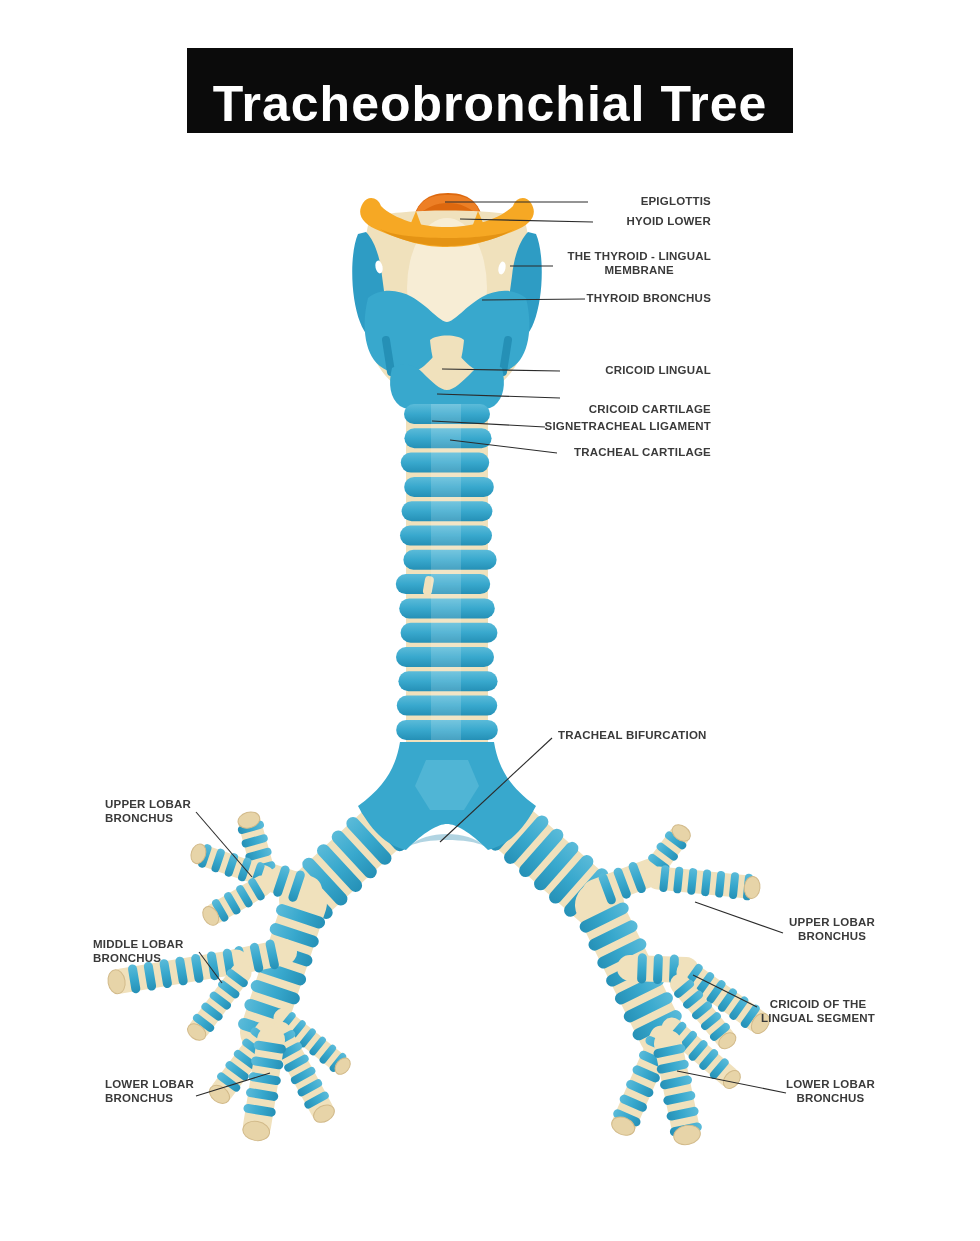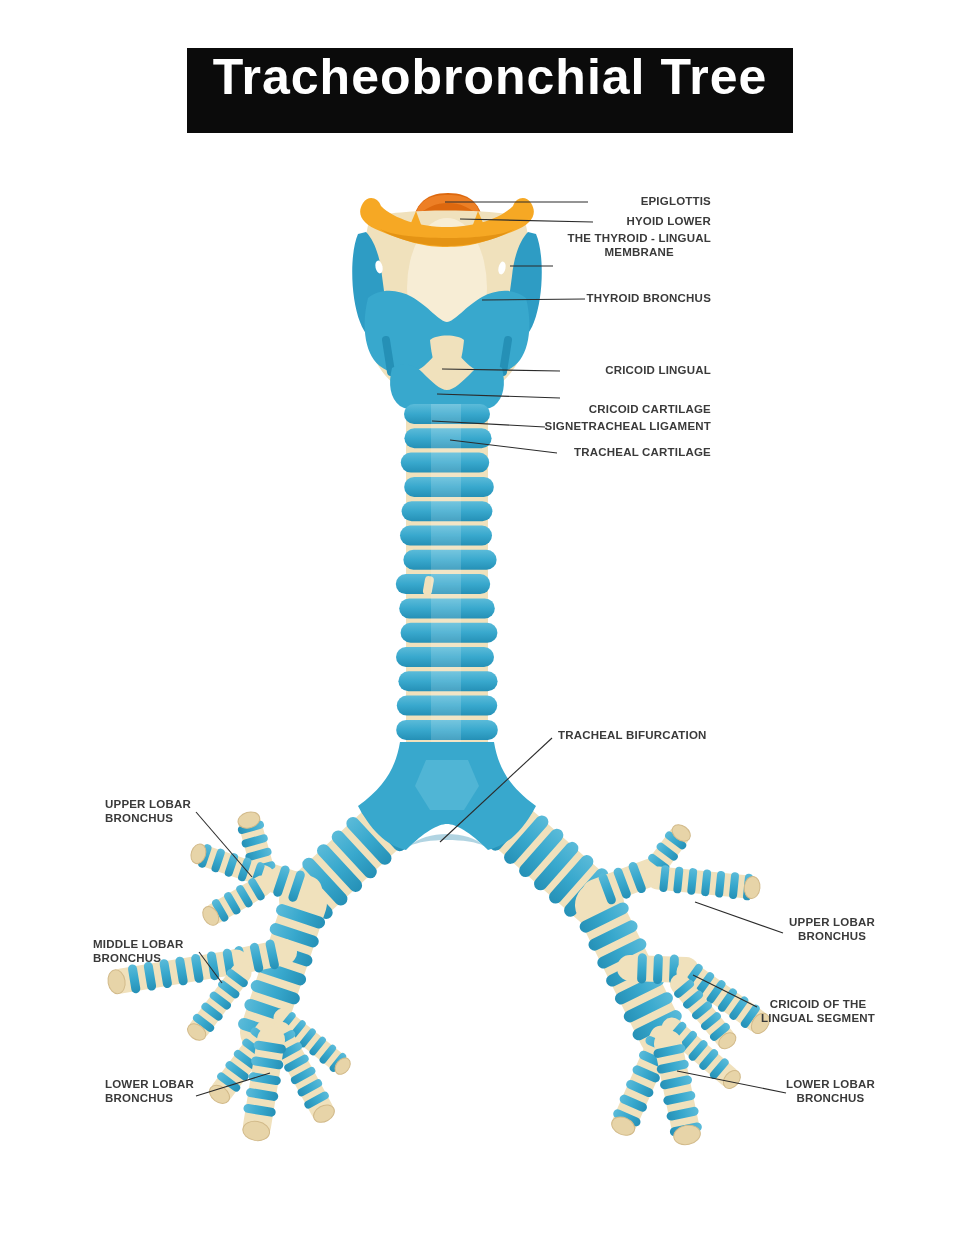--- a/index.html
+++ b/index.html
@@ -2,21 +2,21 @@
 <html><head>
 <meta charset="utf-8">
 <style>
   html,body{margin:0;padding:0;}
   body{
     width:980px;height:1241px;position:relative;background:#ffffff;
     font-family:"Liberation Sans",sans-serif;overflow:hidden;
   }
   .banner{
     position:absolute;left:187px;top:48px;width:606px;height:85px;
-    background:#0b0b0b;display:flex;align-items:flex-start;justify-content:center;
+    background:#0b0b0b;display:flex;align-items:flex-end;justify-content:center;
   }
   .banner h1{
     margin:0;color:#ffffff;font-size:50px;font-weight:700;letter-spacing:1px;
     font-family:"Liberation Sans",sans-serif;
   }
   svg.art{position:absolute;left:0;top:0;}
   .lbl{
     position:absolute;color:#3a3a3a;font-size:11.5px;font-weight:700;
     line-height:13.5px;letter-spacing:.2px;white-space:nowrap;
   }
@@ -279,21 +279,21 @@
       <line x1="677" y1="1071" x2="786" y2="1093" stroke="#2B2B2B" stroke-width="1.1"></line>
     </g>
   </svg>
 
 <div class="lbl right" style="right:269px;top:195px">
     <span>EPIGLOTTIS</span>
   </div>
 <div class="lbl right" style="right:269px;top:215px">
     <span>HYOID LOWER</span>
   </div>
-<div class="lbl right" style="right:269px;top:232px">
+<div class="lbl right" style="right:269px;top:250px">
   <span>THE THYROID - LINGUAL</span>
   <span>MEMBRANE</span>
 </div>
 <div class="lbl right" style="right:269px;top:292px">
     <span>THYROID BRONCHUS</span>
   </div>
 <div class="lbl right" style="right:269px;top:364px">
     <span>CRICOID LINGUAL</span>
   </div>
 <div class="lbl right" style="right:269px;top:403px">

